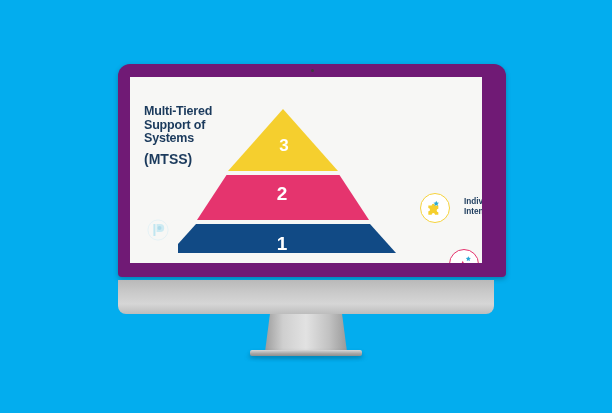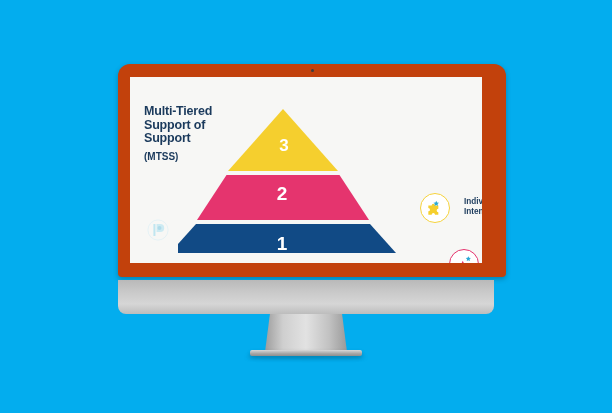--- a/index.html
+++ b/index.html
@@ -21,21 +21,21 @@
     left: 0; top: 0;
     width: 612px; height: 413px;
   }
 
   #bezel {
     position: absolute;
     left: 118px;
     top: 64px;
     width: 388px;
     height: 213px;
-    background: #c2410c;
+    background: #701a75;
     border-radius: 12px 12px 4px 4px;
     box-shadow: 0 2px 5px rgba(0,0,0,0.25);
   }
 
   #webcam {
     position: absolute;
     left: 50%;
     top: 5px;
     width: 3px;
     height: 3px;
@@ -112,21 +112,21 @@
   }
   #title-block .main-title {
     color: #1B3A5C;
     font-size: 12.5px;
     font-weight: bold;
     line-height: 13.5px;
     letter-spacing: -0.2px;
   }
   #title-block .sub-title {
     color: #1B3A5C;
-    font-size: 10px;
+    font-size: 14px;
     font-weight: bold;
     margin-top: 5px;
   }
 
   #logo-mark {
     position: absolute;
     left: 17px;
     top: 142px;
     width: 22px;
     height: 22px;
@@ -191,21 +191,21 @@
   <div id="bezel">
     <div id="webcam"></div>
 
     <div id="screen">
       <div id="slide">
 
         <div id="title-block">
           <div class="main-title">
             <div>Multi-Tiered</div>
             <div>Support of</div>
-            <div>Support</div>
+            <div>Systems</div>
           </div>
           <div class="sub-title">(MTSS)</div>
         </div>
 
         <div id="logo-mark">
           <svg viewBox="0 0 24 24" width="22" height="22" aria-hidden="true">
             <circle cx="12" cy="12" r="11" fill="none" stroke="#BFE6F5" stroke-width="1"></circle>
             <rect x="7" y="5.5" width="2.2" height="13" fill="#5BC8E8"></rect>
             <path d="M10.4 5.5 h4.1 a4.3 4.3 0 0 1 0 8.6 h-4.1 z" fill="#7FD4EF"></path>
             <circle cx="13.6" cy="9.8" r="2.2" fill="#2BA9D6"></circle>

